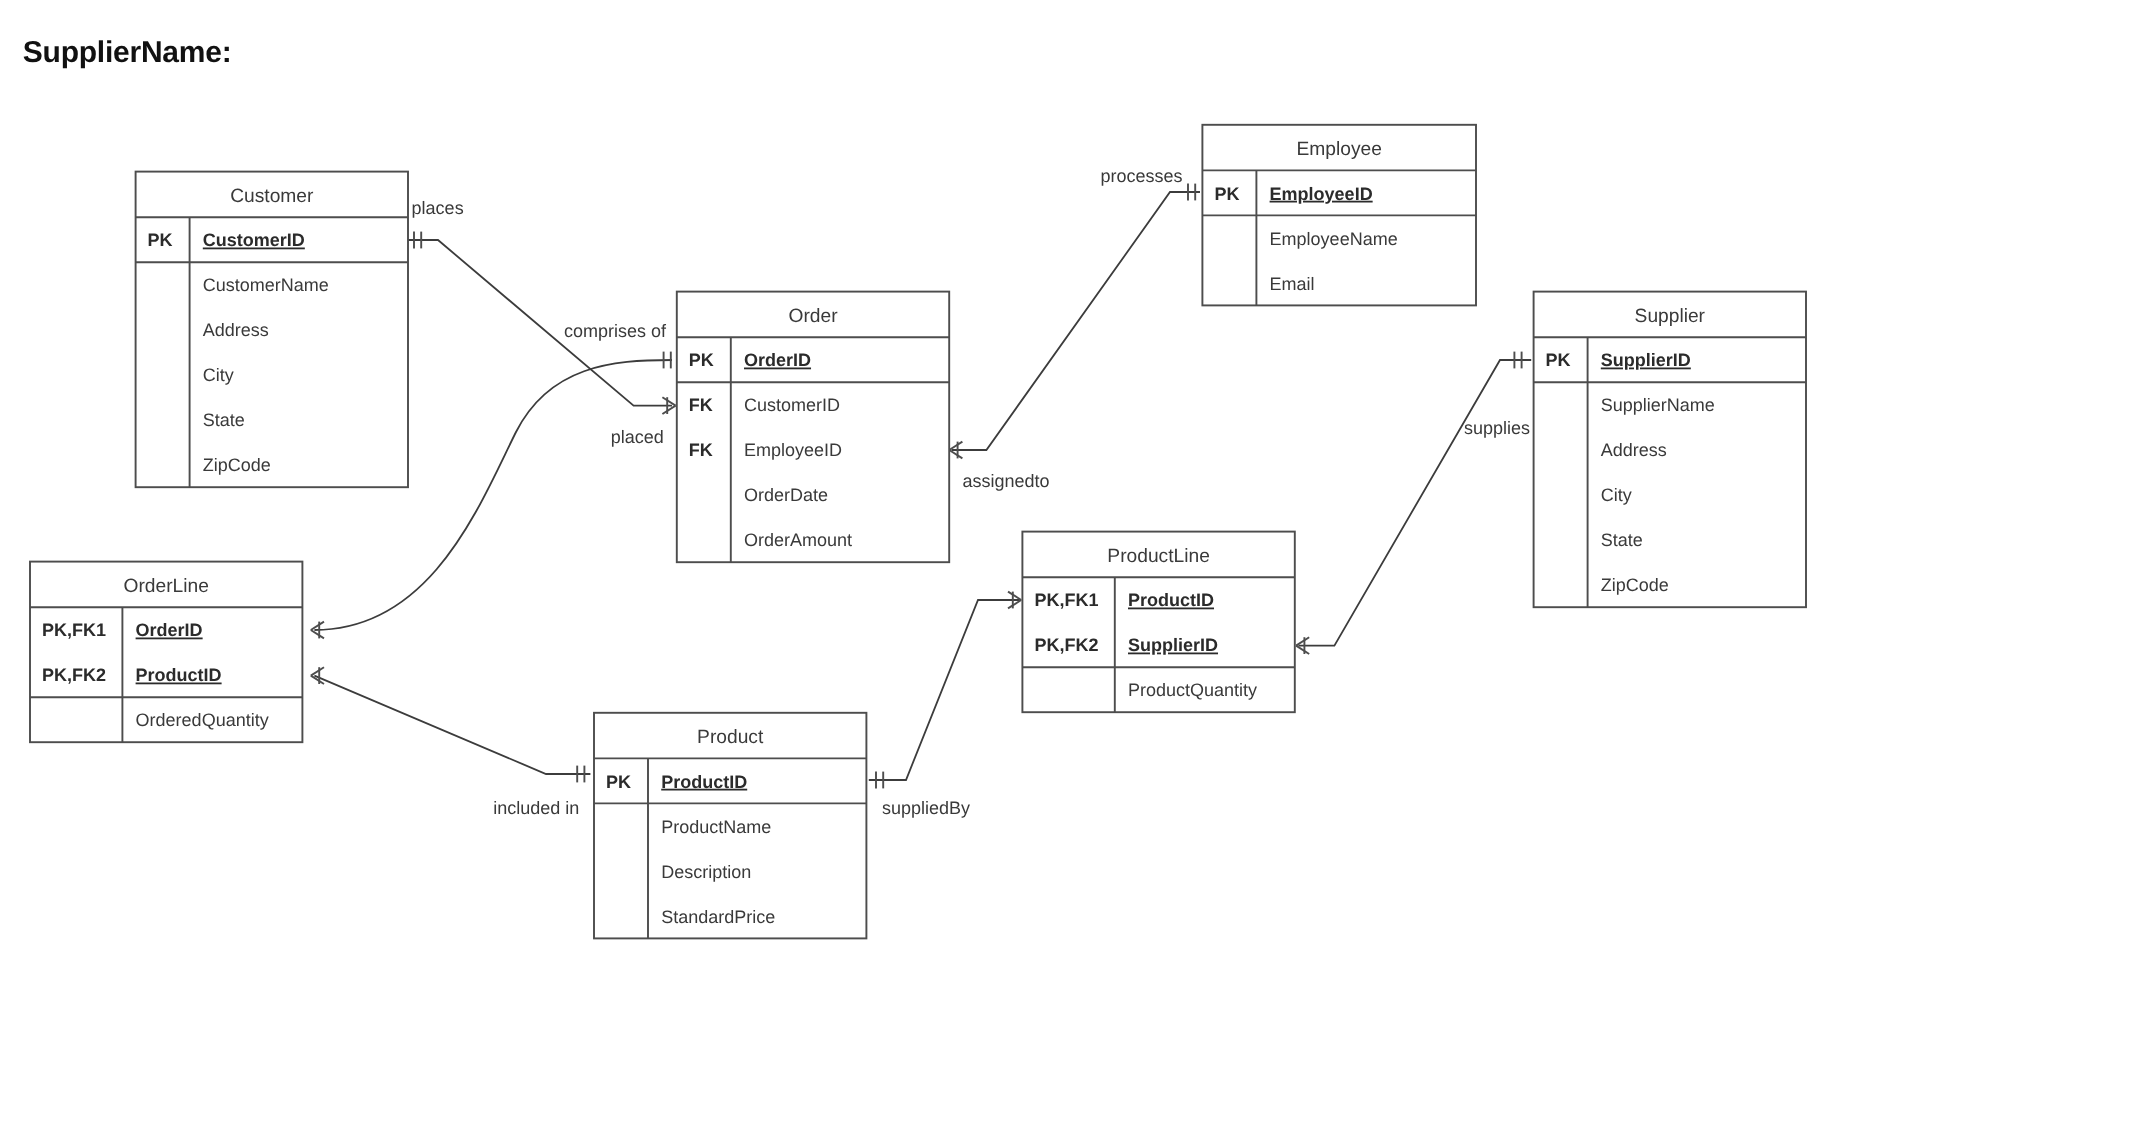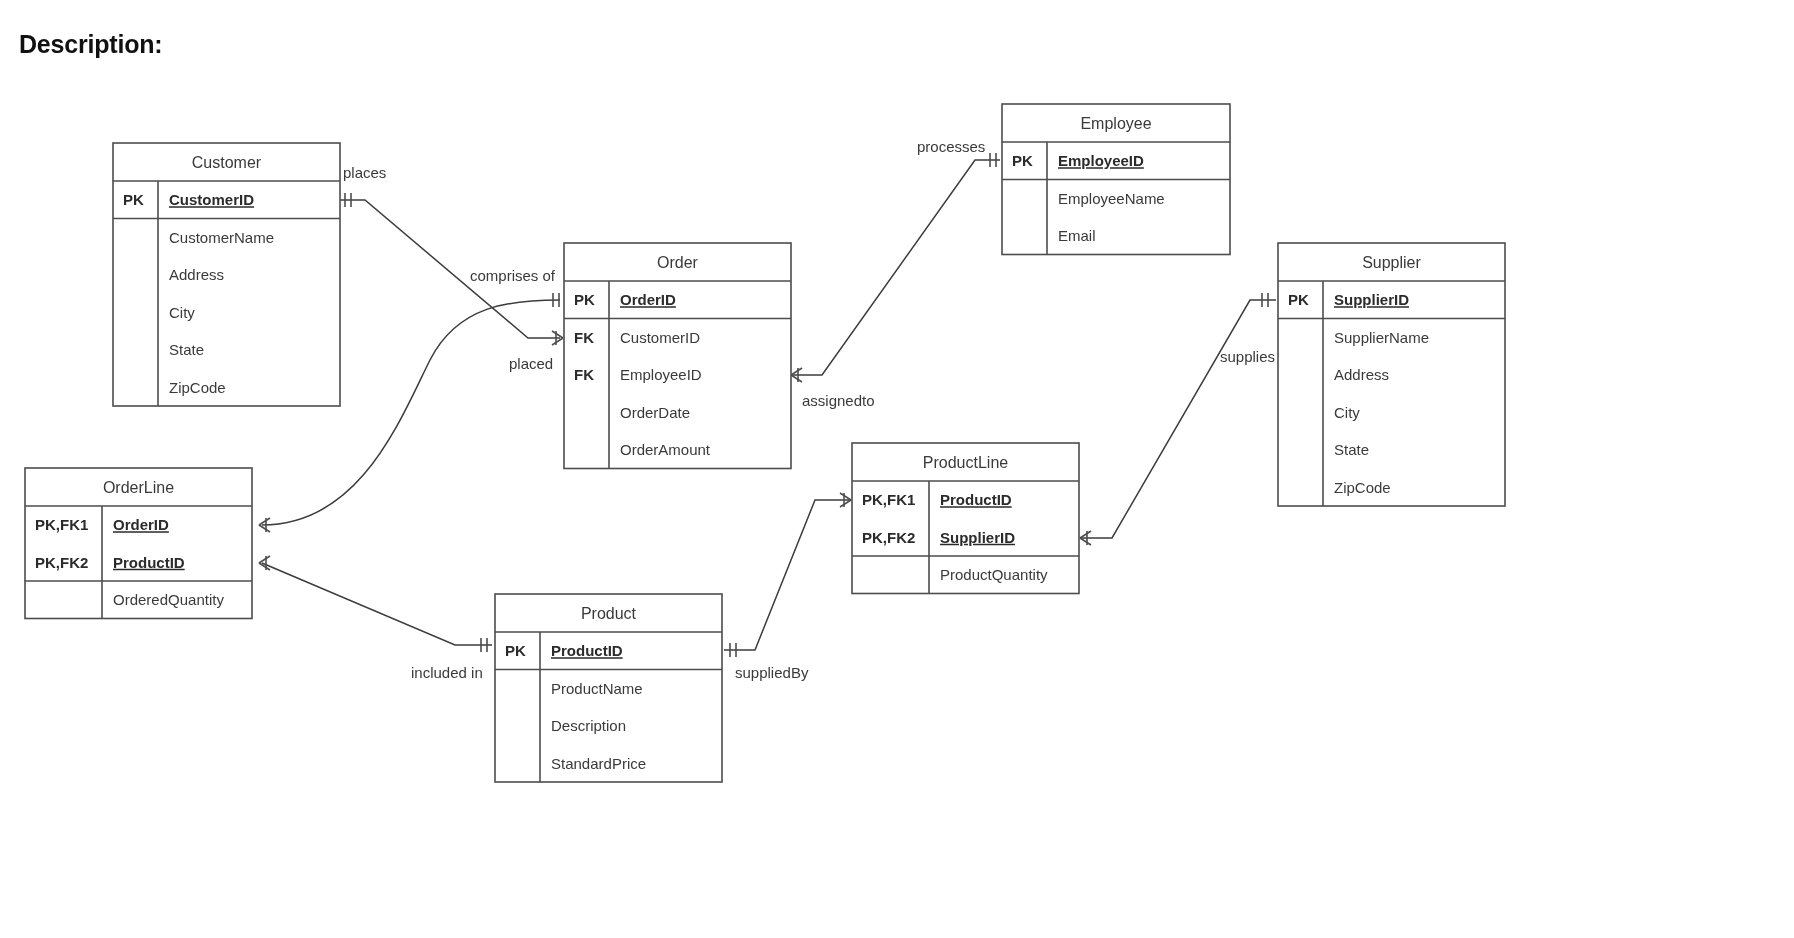--- a/index.html
+++ b/index.html
@@ -70,21 +70,21 @@
   }
   .rel-label {
     font-family: "Liberation Sans", sans-serif;
     font-size: 15px;
     fill: #3a3a3a;
   }
 </style>
 </head>
 <body>
 
-<div id="page-title">Description:</div>
+<div id="page-title">SupplierName:</div>
 
 <svg id="diagram-canvas" viewBox="0 0 1794 938" xmlns="http://www.w3.org/2000/svg">
 
   <g>
 
     <g>
       <path class="rel-line" d="M 340 200 L 365 200 L 528 338 L 560 338"></path>
 
       <path class="entity-line" d="M 345 193 L 345 207"></path>
       <path class="entity-line" d="M 351 193 L 351 207"></path>

